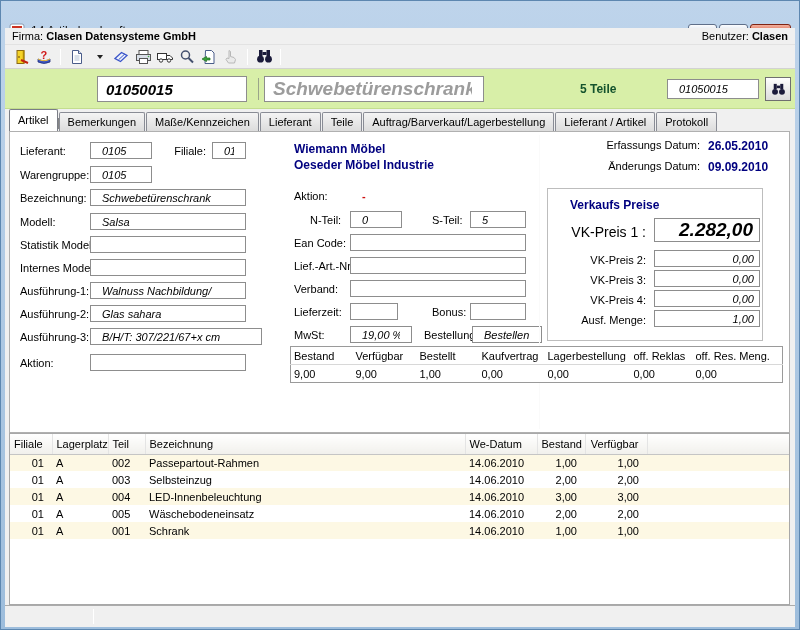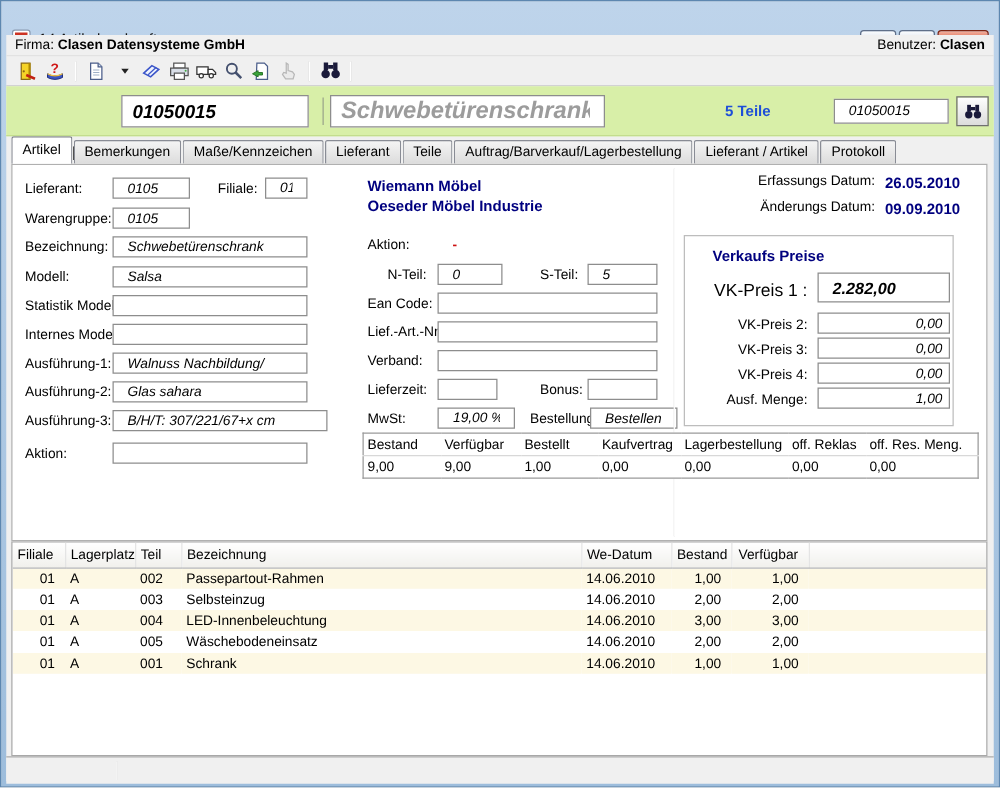--- a/index.html
+++ b/index.html
@@ -50,21 +50,21 @@
   .artbar { position: absolute; top: 41px; left: 0; right: 0; height: 40px;
     background: #d8efa8; border-bottom: 1px solid #c3dd8e; }
   .artbar .art-label { position: absolute; left: 10px; top: 10px; font-size: 15px; font-weight: bold; margin-top: 36px; }
   .inp { border: 1px solid #8d8d8d; background: #fff; font-family: "Liberation Sans", sans-serif;
     font-size: 11px; padding: 0 11px; outline: none; font-style: italic; }
   .art-num { position: absolute; left: 92px; top: 7px; width: 150px; height: 26px;
     font-size: 15px; font-weight: bold; padding-left: 8px; }
   .art-div { position: absolute; left: 253px; top: 9px; width: 1px; height: 22px; background: #9aa58a; }
   .art-desc { position: absolute; left: 259px; top: 7px; width: 220px; height: 26px;
     font-size: 19px; font-weight: bold; color: #9c9c9c; padding-left: 8px; }
-  .art-teile { position: absolute; left: 575px; top: 13px; font-size: 12px; font-weight: bold; color: #1d4ed8; }
+  .art-teile { position: absolute; left: 575px; top: 13px; font-size: 12px; font-weight: bold; color: #14532d; }
   .art-search { position: absolute; left: 662px; top: 10px; width: 92px; height: 20px; }
   .art-find-btn { position: absolute; left: 760px; top: 8px; width: 26px; height: 24px;
     border: 1px solid #6f6f6f; background: linear-gradient(#fefefe, #dcdcdc);
     display: flex; align-items: center; justify-content: center; cursor: default; }
 
   
   .tabs { position: absolute; top: 81px; left: 4px; right: 5px; height: 22px;
     display: flex; align-items: flex-end; }
   .tab { font-size: 11px; padding: 3px 8px 3px; border: 1px solid #898c95; border-bottom: none;
     background: linear-gradient(#f4f4f4, #dcdcdc); margin-right: 1px;
@@ -77,21 +77,21 @@
     background: #fff; border: 1px solid #b0b0b0; z-index: 2; }
   .lbl { position: absolute; font-size: 11px; color: #000; white-space: nowrap; }
   .lbl.r { text-align: right; }
   .navy { color: #00007f; font-weight: bold; }
   .panel .inp { position: absolute; height: 17px; }
   .red-dash { position: absolute; color: #cc1111; font-weight: bold; font-size: 11px; }
   .vdiv { position: absolute; left: 529px; top: 3px; bottom: 3px; width: 1px;
     background: #d0d0d0; border-right: 1px solid #fafafa; }
   .groupbox { position: absolute; left: 537px; top: 56px; width: 216px; height: 153px;
     border: 1px solid #bdbdbd; }
-  .vk-big { font-size: 13px; font-weight: bold; padding-right: 6px; }
+  .vk-big { font-size: 19px; font-weight: bold; text-align: right; padding-right: 6px; }
   .vk-small { text-align: right; padding-right: 5px; }
 
   
   .stock { position: absolute; left: 280px; top: 214px; width: 492px;
     border: 1px solid #9a9a9a; background: #fff; border-collapse: collapse; table-layout: fixed; }
   .stock th { font-size: 11px; font-weight: normal; text-align: left; padding: 2px 3px;
     height: 18px; border-bottom: 1px solid #d8d8d8; white-space: nowrap; overflow: hidden; }
   .stock td { font-size: 11px; padding: 2px 3px; height: 18px; white-space: nowrap; overflow: hidden; }
 
   

